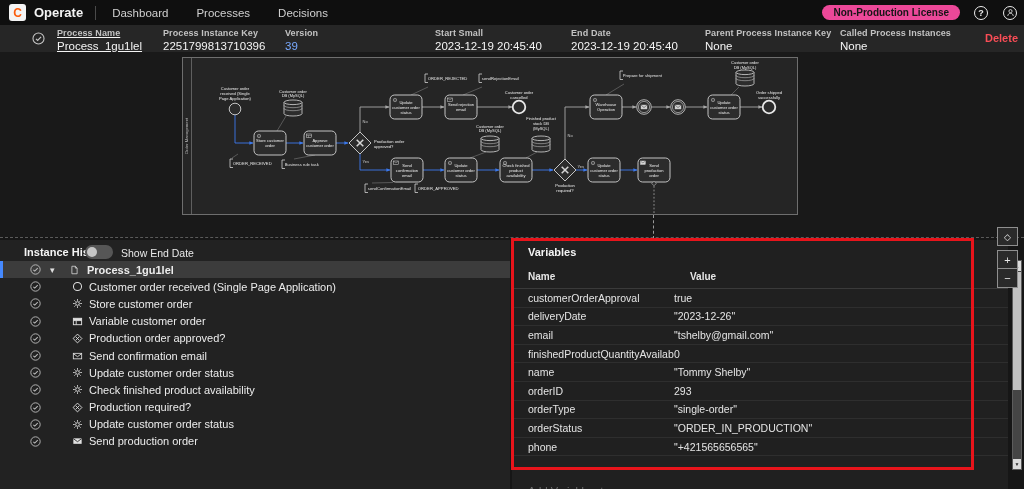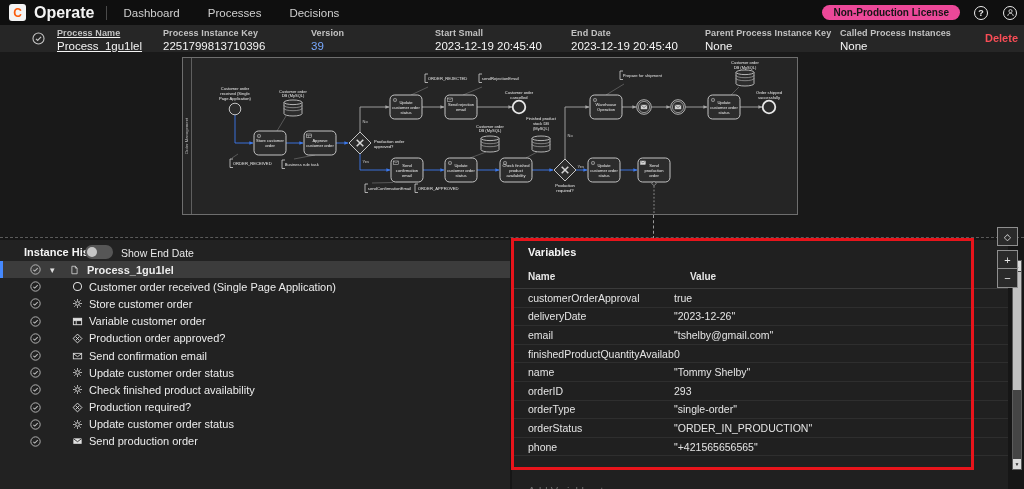--- a/index.html
+++ b/index.html
@@ -6,21 +6,21 @@
   html,body { width:1024px; height:489px; overflow:hidden; background:#161616;
     font-family:"Liberation Sans", sans-serif; color:#f4f4f4; }
   .app { position:relative; width:1024px; height:489px; overflow:hidden; }
 
   
   .navbar { position:absolute; top:0; left:0; right:0; height:25px; background:#0f0f0f;
     display:flex; align-items:center; z-index:10; }
   .logo-box { margin-left:9px; width:17px; height:17px; background:#f4f4f4; border-radius:3px;
     display:flex; align-items:center; justify-content:center; }
   .logo-box span { color:#fc5d0d; font-weight:bold; font-size:12px; line-height:1; }
-  .brand { margin-left:8px; font-weight:bold; font-size:16px; color:#f4f4f4; }
+  .brand { margin-left:8px; font-weight:bold; font-size:13px; color:#f4f4f4; }
   .nav-divider { width:1px; height:14px; background:#4a4a4a; margin:0 16px 0 12px; }
   .nav-items { display:flex; gap:28px; }
   .nav-item { font-size:11.5px; color:#d0d0d0; cursor:pointer; }
   .nav-right { margin-left:auto; display:flex; align-items:center; }
   .license-pill { background:#ec4899; color:#161616; font-size:10px; font-weight:600;
     padding:2px 11px; border-radius:9px; margin-right:14px; white-space:nowrap; }
   .round-icon { width:14px; height:14px; border:1.3px solid #ececec; border-radius:50%;
     display:flex; align-items:center; justify-content:center; margin-right:15px;
     font-size:9px; color:#ececec; font-weight:bold; }
   .round-icon.user { margin-right:7px; }
@@ -134,21 +134,21 @@
     </div>
     <div id="header-fields">
         <div class="field" style="left: 57px; text-decoration: underline;">
           <div class="flabel">Process Name</div>
           <div class="fvalue">Process_1gu1lel</div>
         </div>
         <div class="field" style="left: 163px;">
           <div class="flabel">Process Instance Key</div>
           <div class="fvalue">2251799813710396</div>
         </div>
-        <div class="field" style="left: 311px;">
+        <div class="field" style="left: 285px;">
           <div class="flabel">Version</div>
           <div class="fvalue link">39</div>
         </div>
         <div class="field" style="left: 435px;">
           <div class="flabel">Start Small</div>
           <div class="fvalue">2023-12-19 20:45:40</div>
         </div>
         <div class="field" style="left: 571px;">
           <div class="flabel">End Date</div>
           <div class="fvalue">2023-12-19 20:45:40</div>

